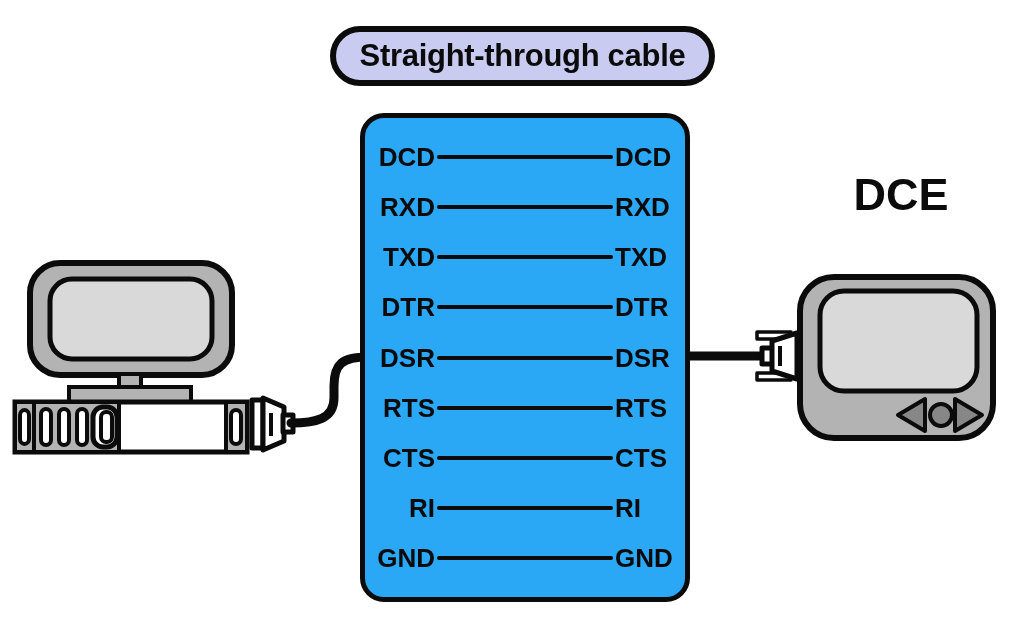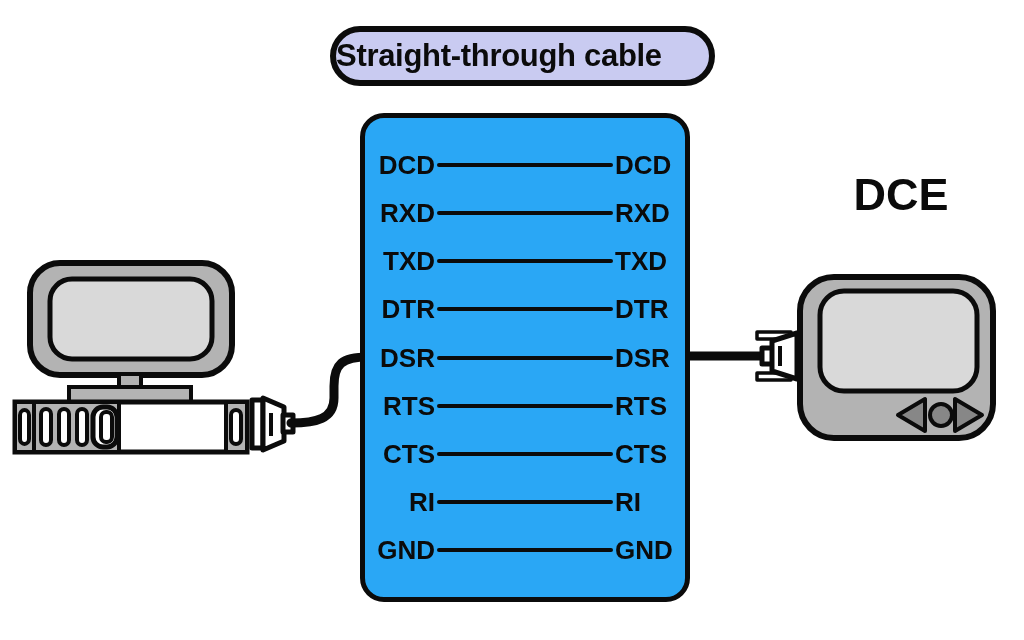--- a/index.html
+++ b/index.html
@@ -21,36 +21,36 @@
   .screen{fill:var(--screen_gray);stroke:var(--outline);}
   .slot{fill:#ffffff;stroke:var(--outline);}
   .plug{fill:#ffffff;stroke:var(--outline);stroke-linejoin:round;}
   .btn{fill:var(--button_gray);stroke:var(--outline);stroke-linejoin:round;}
   .cable{fill:none;stroke:var(--outline);stroke-linecap:round;}
   .thin{stroke:var(--outline);}
   
   .title-badge{
     position:absolute;left:330px;top:26px;width:385px;height:60px;box-sizing:border-box;
     background:var(--badge_lavender);border:6px solid var(--outline);border-radius:32px;
-    display:flex;align-items:center;z-index:3;
+    display:flex;align-items:center;justify-content:center;z-index:3;
   }
   .title-badge span{font-size:31px;font-weight:700;letter-spacing:-0.3px;white-space:nowrap;}
   
   .device-label{
     position:absolute;top:172px;width:150px;text-align:center;
     font-size:45px;font-weight:700;z-index:3;line-height:1;
   }
   .device-label.dte{left:60px;}
   .device-label.dce{left:826px;}
   
   .cable-box{
     position:absolute;left:360px;top:113px;width:330px;height:489px;box-sizing:border-box;
     background:var(--box_blue);border:5px solid var(--outline);border-radius:24px;
     display:flex;flex-direction:column;justify-content:space-between;
-    padding:32px 6px;z-index:2;
+    padding:24px 6px;z-index:2;
   }
   .row{display:flex;align-items:center;height:30px;}
   .sig{width:64px;font-size:26px;font-weight:700;line-height:1;white-space:nowrap;}
   .sig.left{text-align:right;}
   .sig.right{text-align:left;}
   .wire{flex:1;height:4px;background:var(--outline);margin:0 2px;border-radius:2px;}
 </style>
 </head>
 <body>
 

